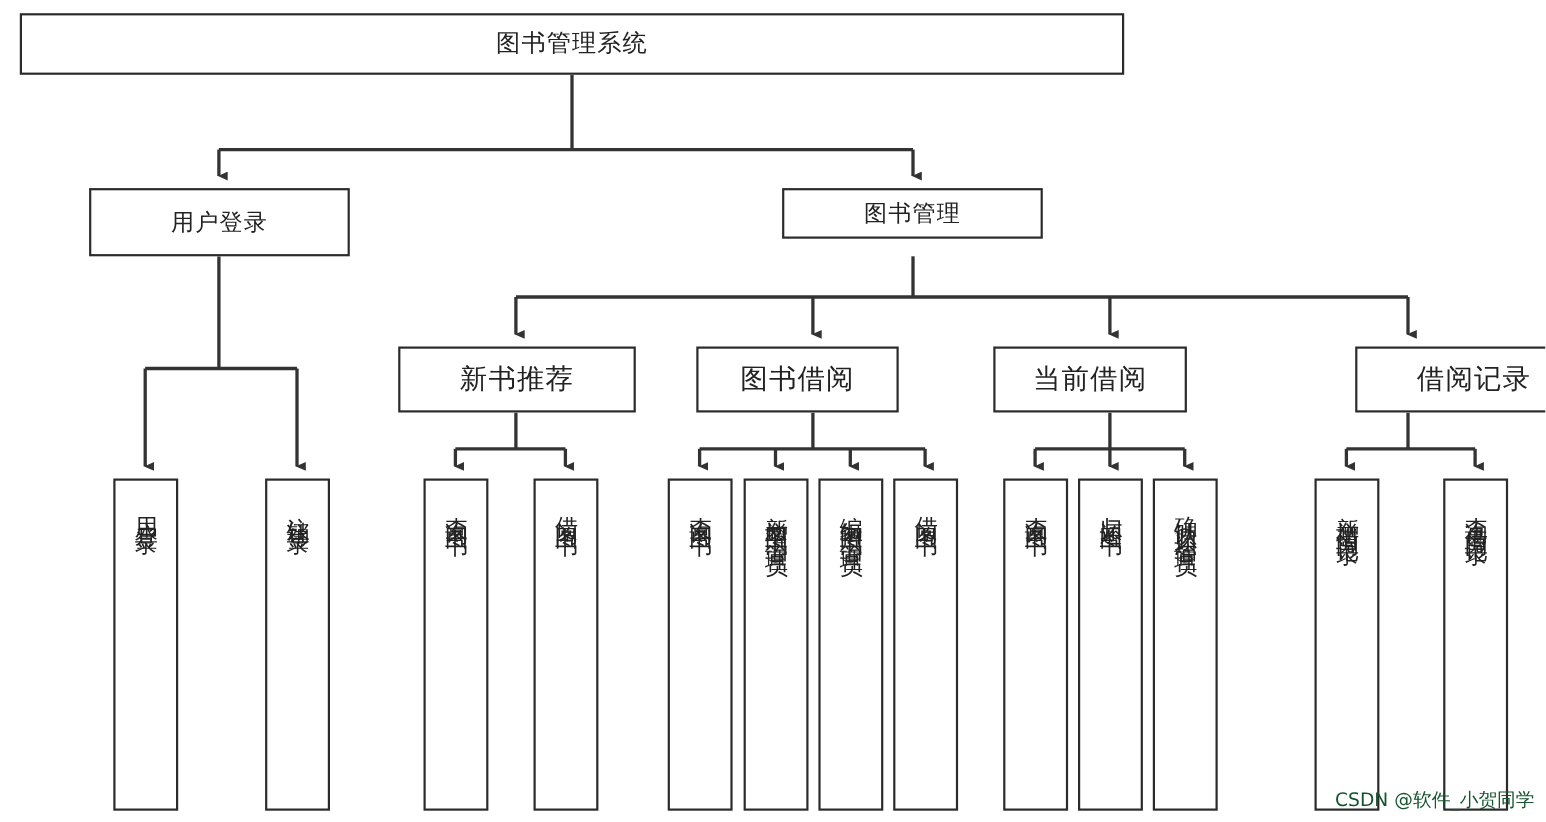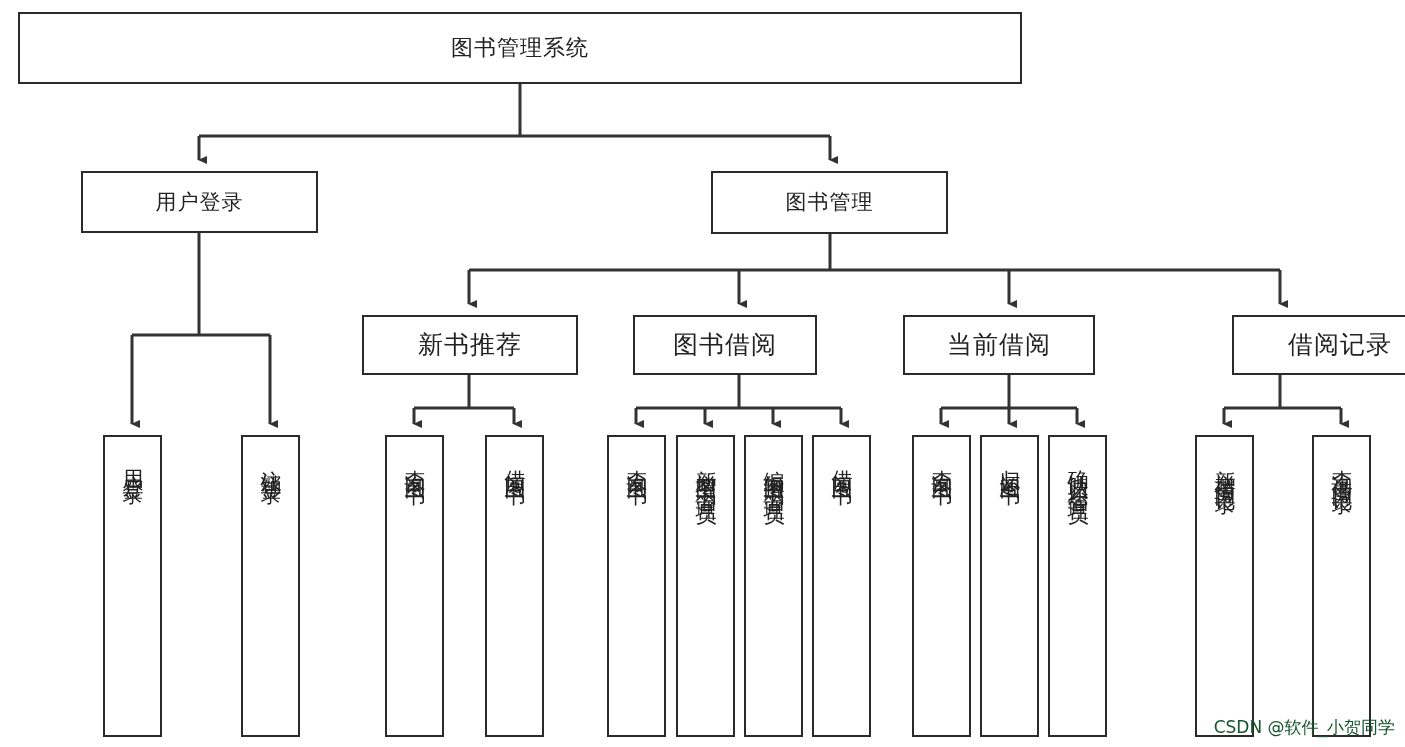--- a/index.html
+++ b/index.html
@@ -115,38 +115,38 @@
       <path d="M1009,408 L1009,424" marker-end="url(#arrow)"></path>
       <path d="M1077,408 L1077,424" marker-end="url(#arrow)"></path>
 
       <path d="M1280,375 L1280,408"></path>
       <path d="M1224,408 L1341,408"></path>
       <path d="M1224,408 L1224,424" marker-end="url(#arrow)"></path>
       <path d="M1341,408 L1341,424" marker-end="url(#arrow)"></path>
     </g>
   </svg>
 
-  <div class="node node-root" style="left:18px; top:12px; width:1004px; height:72px;">
+  <div class="node node-root" style="left:18px; top:12px; width:1004px; height:56px;">
     <span class="label">图书管理系统</span>
   </div>
 
   <div class="node node-l1" style="left:81px; top:171px; width:237px; height:62px;">
     <span class="label">用户登录</span>
   </div>
-  <div class="node node-l1" style="left:711px; top:171px; width:237px; height:63px;">
+  <div class="node node-l1" style="left:711px; top:171px; width:237px; height:46px;">
     <span class="label">图书管理</span>
   </div>
 
   <div class="node node-l2" style="left:362px; top:315px; width:216px; height:60px;">
     <span class="label">新书推荐</span>
   </div>
   <div class="node node-l2" style="left:633px; top:315px; width:184px; height:60px;">
     <span class="label">图书借阅</span>
   </div>
-  <div class="node node-l2" style="left:903px; top:315px; width:192px; height:60px;">
+  <div class="node node-l2" style="left:903px; top:315px; width:176px; height:60px;">
     <span class="label">当前借阅</span>
   </div>
   <div class="node node-l2" style="left:1232px; top:315px; width:216px; height:60px;">
     <span class="label">借阅记录</span>
   </div>
 
   <div class="node node-leaf" style="left:103px; top:435px; width:59px; height:302px;">
     <span class="label">用户登录</span>
   </div>
   <div class="node node-leaf" style="left:241px; top:435px; width:59px; height:302px;">

